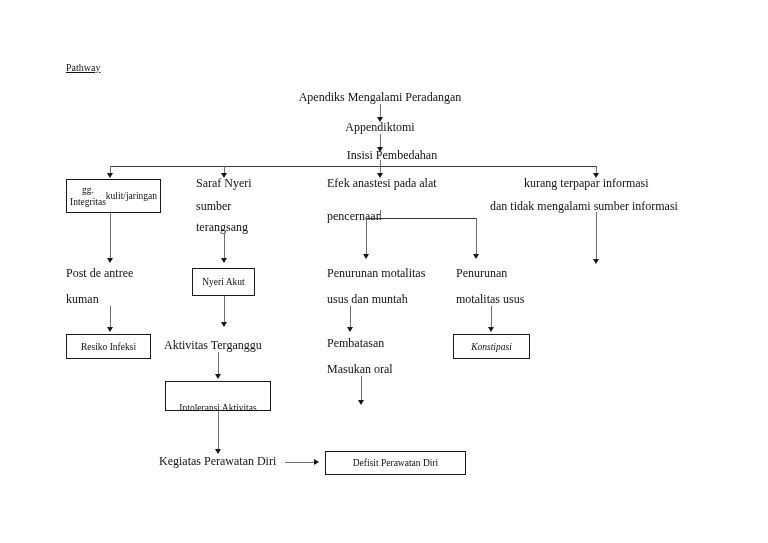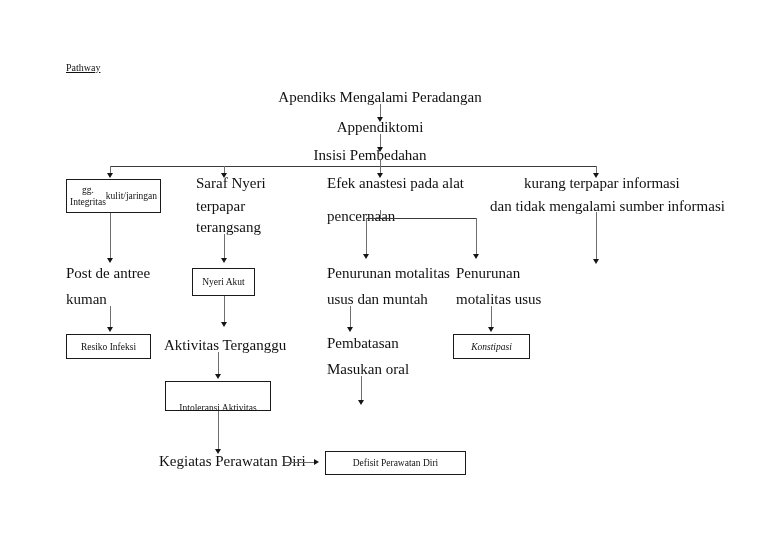--- a/index.html
+++ b/index.html
@@ -12,21 +12,21 @@
     position: relative;
     width: 768px;
     height: 543px;
     background: #ffffff;
     font-family: "Liberation Serif", "DejaVu Serif", serif;
     color: #000000;
     overflow: hidden;
   }
   .txt {
     position: absolute;
-    font-size: 15px;
+    font-size: 12px;
     line-height: 11px;
     color: #111111;
     white-space: nowrap;
   }
   .txt.center { text-align: center; }
   .heading {
     position: absolute;
     font-size: 10px;
     text-decoration: underline;
     color: #111111;
@@ -84,21 +84,21 @@
   <div class="txt center" style="left:208px; top:92px; width:344px;">Apendiks Mengalami Peradangan</div>
 
   <div class="vline" style="left:380px; top:104px; height:15px;"></div>
   <div class="arrow-down" style="left:377px; top:117px;"></div>
 
   <div class="txt center" style="left:250px; top:122px; width:260px;">Appendiktomi</div>
 
   <div class="vline" style="left:380px; top:134px; height:15px;"></div>
   <div class="arrow-down" style="left:377px; top:147px;"></div>
 
-  <div class="txt center" style="left:240px; top:150px; width:260px;">Insisi Pembedahan</div>
+  <div class="txt center" style="left:262px; top:150px; width:260px;">Insisi Pembedahan</div>
 
   <div class="vline" style="left:380px; top:160px; height:10px;"></div>
   <div class="hline" style="left:110px; top:166px; width:487px;"></div>
 
   <div class="vline" style="left:110px; top:166px; height:9px;"></div>
   <div class="arrow-down" style="left:107px; top:173px;"></div>
 
   <div class="vline" style="left:224px; top:166px; height:9px;"></div>
   <div class="arrow-down" style="left:221px; top:173px;"></div>
 
@@ -118,21 +118,21 @@
 
   <div class="txt" style="left:66px; top:268px;">Post de antree</div>
   <div class="txt" style="left:66px; top:294px;">kuman</div>
 
   <div class="vline" style="left:110px; top:306px; height:23px;"></div>
   <div class="arrow-down" style="left:107px; top:327px;"></div>
 
   <div class="box" style="left:66px; top:334px; width:85px; height:25px;">Resiko Infeksi</div>
 
   <div class="txt" style="left:196px; top:178px;">Saraf Nyeri</div>
-  <div class="txt" style="left:196px; top:201px;">terpapar</div>
+  <div class="txt" style="left:196px; top:201px;">sumber</div>
   <div class="txt" style="left:196px; top:222px;">terangsang</div>
 
   <div class="vline" style="left:224px; top:234px; height:26px;"></div>
   <div class="arrow-down" style="left:221px; top:258px;"></div>
 
   <div class="box" style="left:192px; top:268px; width:63px; height:28px;">Nyeri Akut</div>
 
   <div class="vline" style="left:224px; top:296px; height:28px;"></div>
   <div class="arrow-down" style="left:221px; top:322px;"></div>
 

